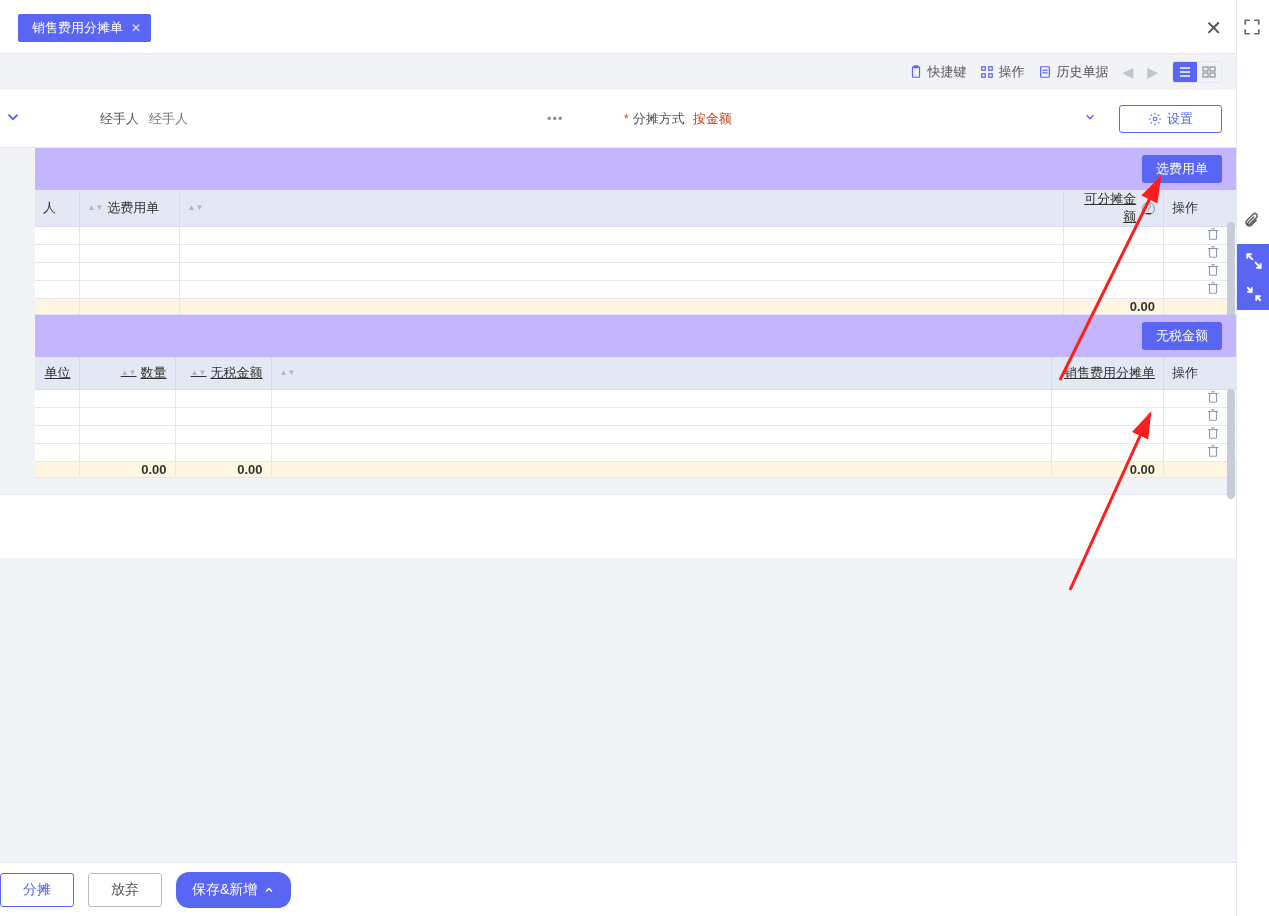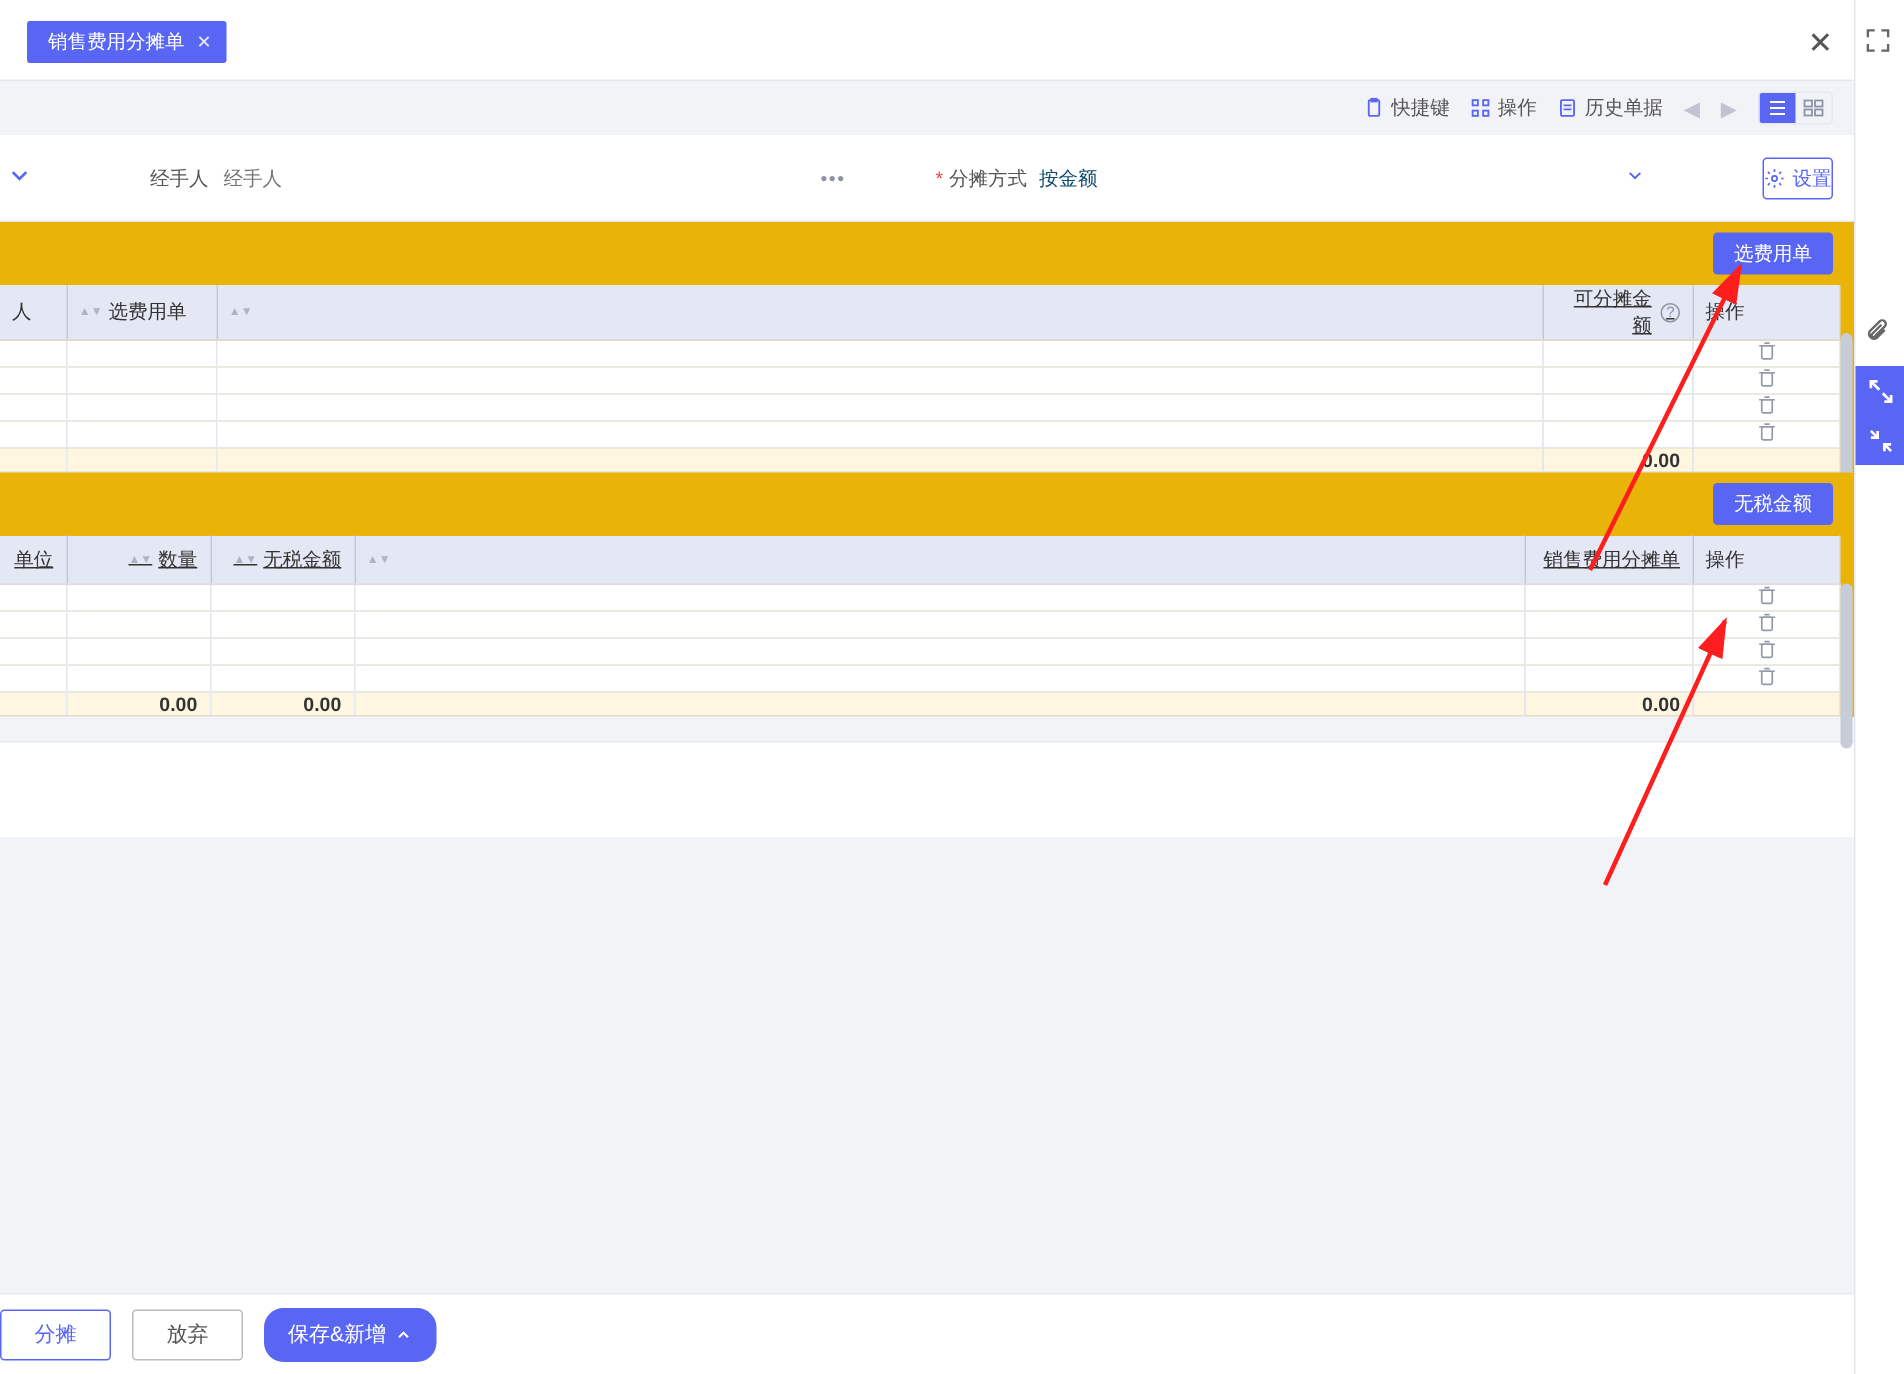--- a/index.html
+++ b/index.html
@@ -31,23 +31,23 @@
   .view-toggle .active{background:var(--primary);color:#fff;}
   
   .form-row{background:#fff;height:58px;display:flex;align-items:center;position:relative;border-bottom:1px solid var(--border);}
   .form-chevron{position:absolute;left:4px;color:var(--primary);cursor:pointer;}
   .field{display:flex;align-items:center;}
   .field .lbl{color:#555;margin-right:8px;}
   .req{color:var(--danger);margin-right:4px;}
   .field .val{color:var(--muted);min-width:120px;}
   .dots{color:var(--muted);letter-spacing:1px;cursor:pointer;}
   .chev-down{color:var(--muted);cursor:pointer;}
-  .settings-btn{position:absolute;right:14px;border:1px solid var(--primary);color:var(--primary);background:#fff;border-radius:3px;height:28px;padding:0 0;display:flex;align-items:center;gap:5px;cursor:pointer;}
-  
-  .section{background:#eab308;margin-top:0;position:relative;}
+  .settings-btn{position:absolute;right:14px;border:1px solid var(--primary);color:var(--primary);background:#fff;border-radius:3px;height:28px;padding:0 28px;display:flex;align-items:center;gap:5px;cursor:pointer;}
+  
+  .section{background:#c4b5fd;margin-top:0;position:relative;margin-left:35px;}
   .section-head{display:flex;justify-content:flex-end;align-items:center;height:42px;padding-right:14px;}
   .btn-primary{background:var(--primary);color:#fff;border:none;border-radius:3px;height:28px;padding:0 14px;cursor:pointer;font-size:13px;}
   .btn-outline{background:#fff;border:1px solid var(--primary);color:var(--primary);border-radius:3px;height:34px;padding:0 22px;cursor:pointer;font-size:14px;}
   .btn-outline.gray{border-color:#bbb;color:#555;}
   
   .tbl-wrap{position:relative;}
   .tbl{width:1227px;border-collapse:collapse;table-layout:fixed;}
   .tbl thead th{background:var(--head-bg);height:32px;font-weight:normal;color:#333;border-right:1px solid #d8dce8;border-bottom:1px solid #d8dce8;padding:0 8px;text-align:left;position:relative;}
   .th-right{text-align:right !important;}
   .th-right .th-content{justify-content:flex-end;text-decoration:underline;}
@@ -138,21 +138,21 @@
         </svg>
     </span>
     <div class="field" style="margin-left:100px;">
       <span class="lbl">经手人</span>
       <input type="text" style="border: none; outline: none; width: 400px; color: var(--muted); font-size: 13px;" placeholder="经手人">
       <span class="dots">•••</span>
     </div>
     <div class="field" style="margin-left:60px;">
       <span class="req">*</span>
       <span class="lbl">分摊方式</span>
-      <span class="val" style="color:#0c4a6e;min-width:390px;">按金额</span>
+      <span class="val" style="color:#c2410c;min-width:390px;">按金额</span>
       <span class="chev-down"><svg width="14" height="14" viewBox="0 0 16 16" fill="none" stroke="#5966f3" stroke-width="1.6">
             <polyline points="4,6 8,10 12,6"></polyline>
           </svg></span>
     </div>
     <div class="settings-btn">
       <svg width="14" height="14" viewBox="0 0 16 16" fill="none" stroke="#5966f3" stroke-width="1.3">
           <circle cx="8" cy="8" r="2"></circle>
           <path d="M8 1v2M8 13v2M1 8h2M13 8h2M3 3l1.4 1.4M11.6 11.6L13 13M3 13l1.4-1.4M11.6 4.4L13 3"></path>
         </svg>
       <span>设置</span>

